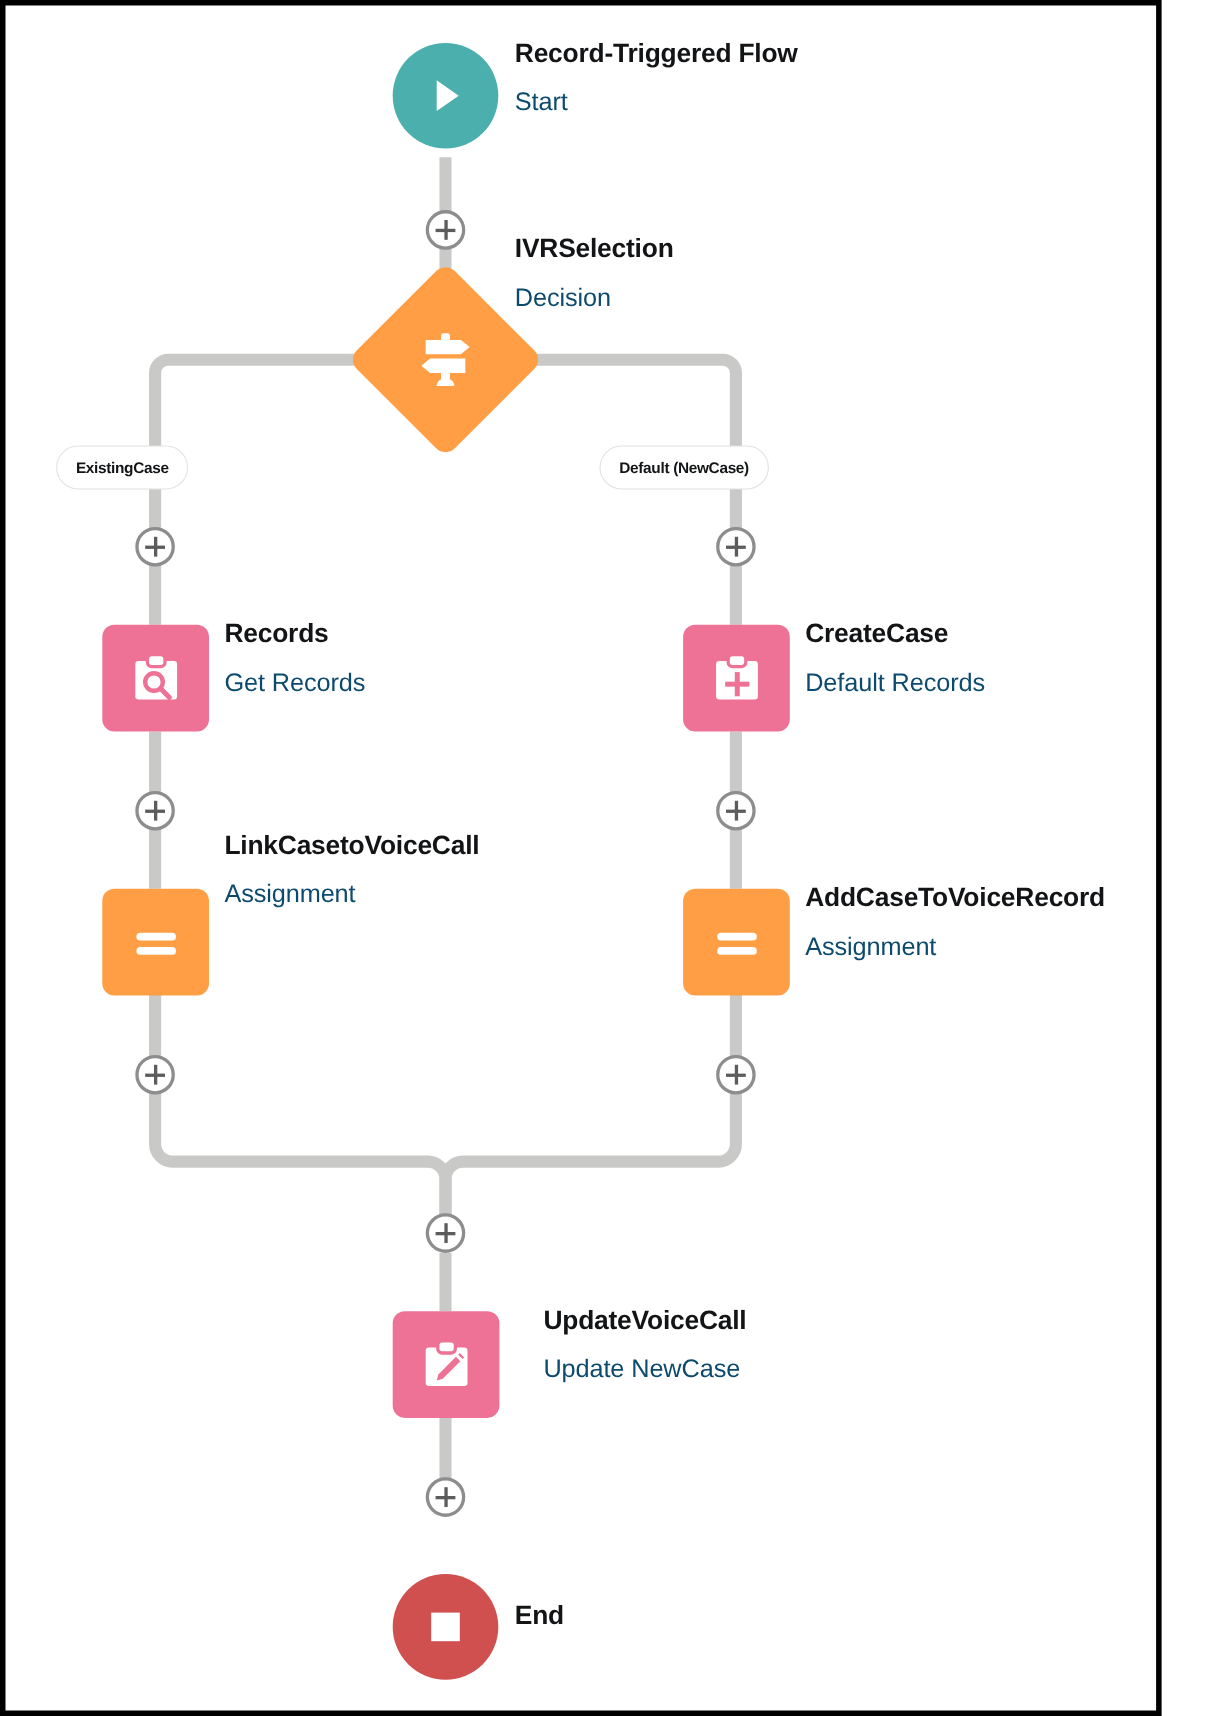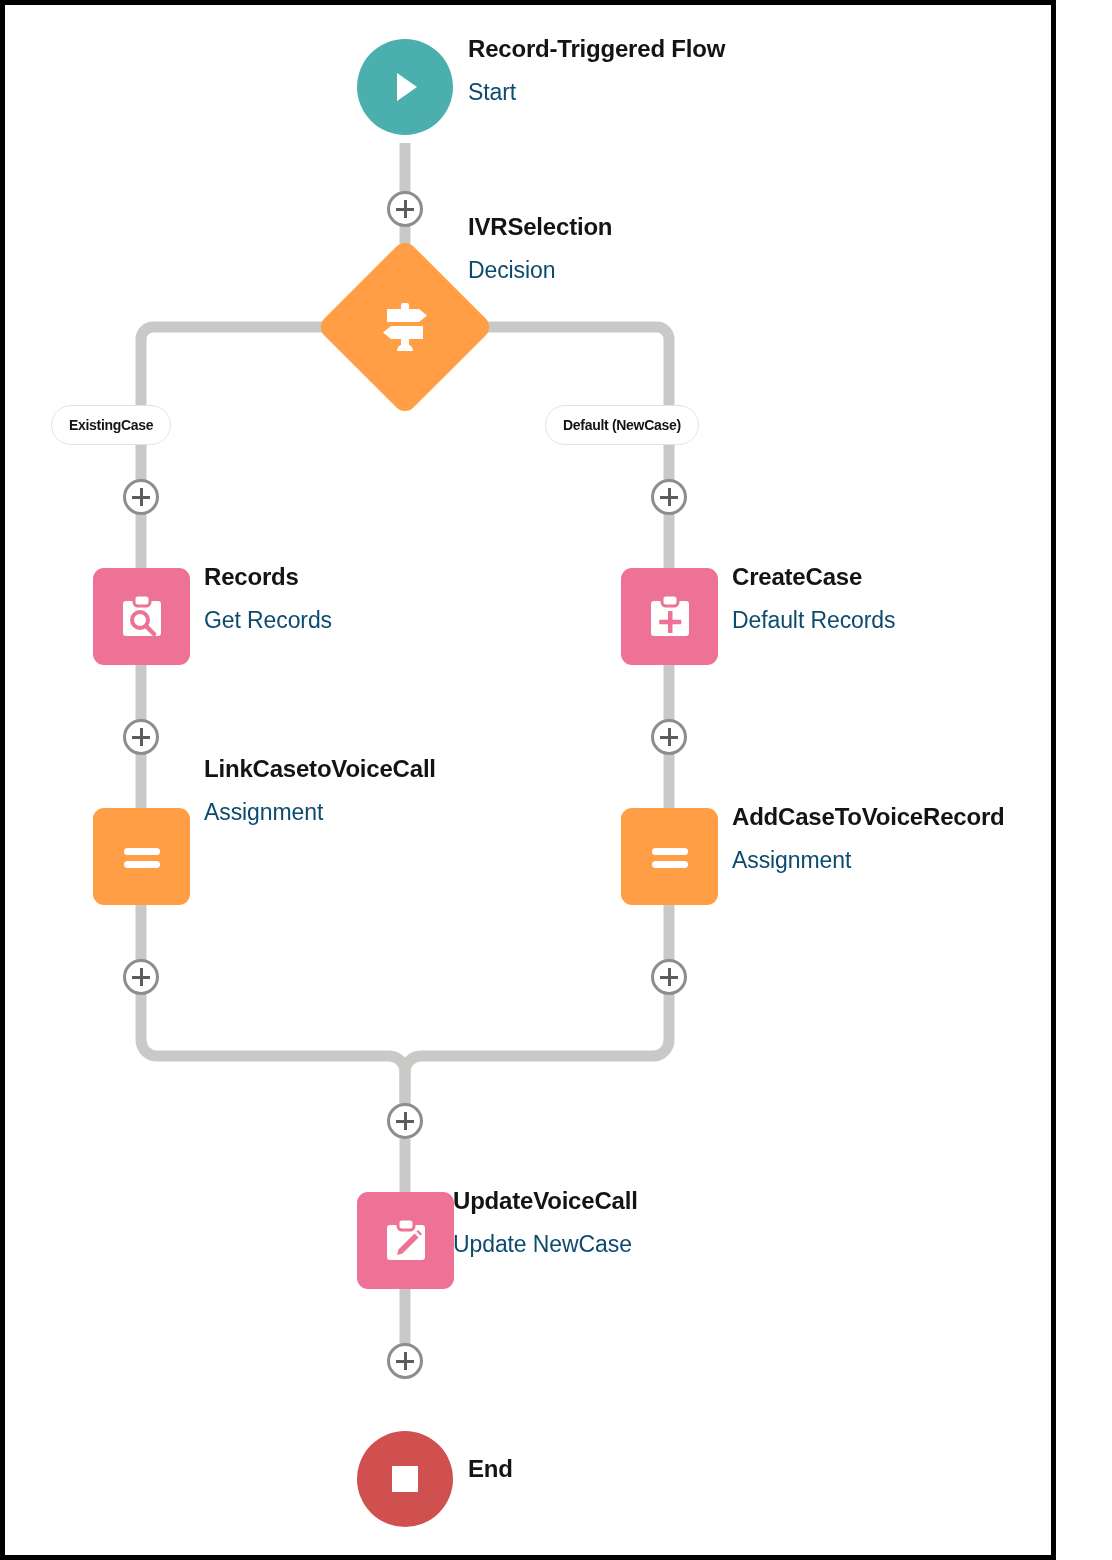--- a/index.html
+++ b/index.html
@@ -246,21 +246,21 @@
   <div class="plus-btn" style="left:382px; top:1098px;"></div>
 
   <div class="node-shape square-node" style="left:352px; top:1187px; width:97px; height:97px; background:#ED7295;">
     <svg width="56" height="56" viewBox="0 0 56 56">
       <path d="M12 12 h32 a3 3 0 0 1 3 3 v29 a3 3 0 0 1 -3 3 h-32 a3 3 0 0 1 -3 -3 v-29 a3 3 0 0 1 3 -3 z" fill="#ffffff"></path>
       <rect x="20" y="6" width="16" height="11" rx="4" fill="#ffffff" stroke="#ED7295" stroke-width="3"></rect>
       <path d="M36.5 20.5 l4 4 -16 16 -5.5 1.5 1.5 -5.5 z" fill="#ED7295"></path>
       <path d="M38.5 18.5 l1.5 -1.5 4 4 -1.5 1.5 z" fill="#ED7295"></path>
     </svg>
   </div>
-  <div class="node-label" style="left:448px; top:1182px;">
+  <div class="node-label" style="left:489px; top:1182px;">
     <div class="node-title">UpdateVoiceCall</div>
     <div class="node-sub">Update NewCase</div>
   </div>
 
   <div class="plus-btn" style="left:382px; top:1338px;"></div>
 
   <div class="node-shape circle-node" style="left:352px; top:1426px; width:96px; height:96px; background:#D04F4F;">
     <svg width="40" height="40" viewBox="0 0 40 40">
       <rect x="7" y="7" width="26" height="26" fill="#ffffff"></rect>
     </svg>

